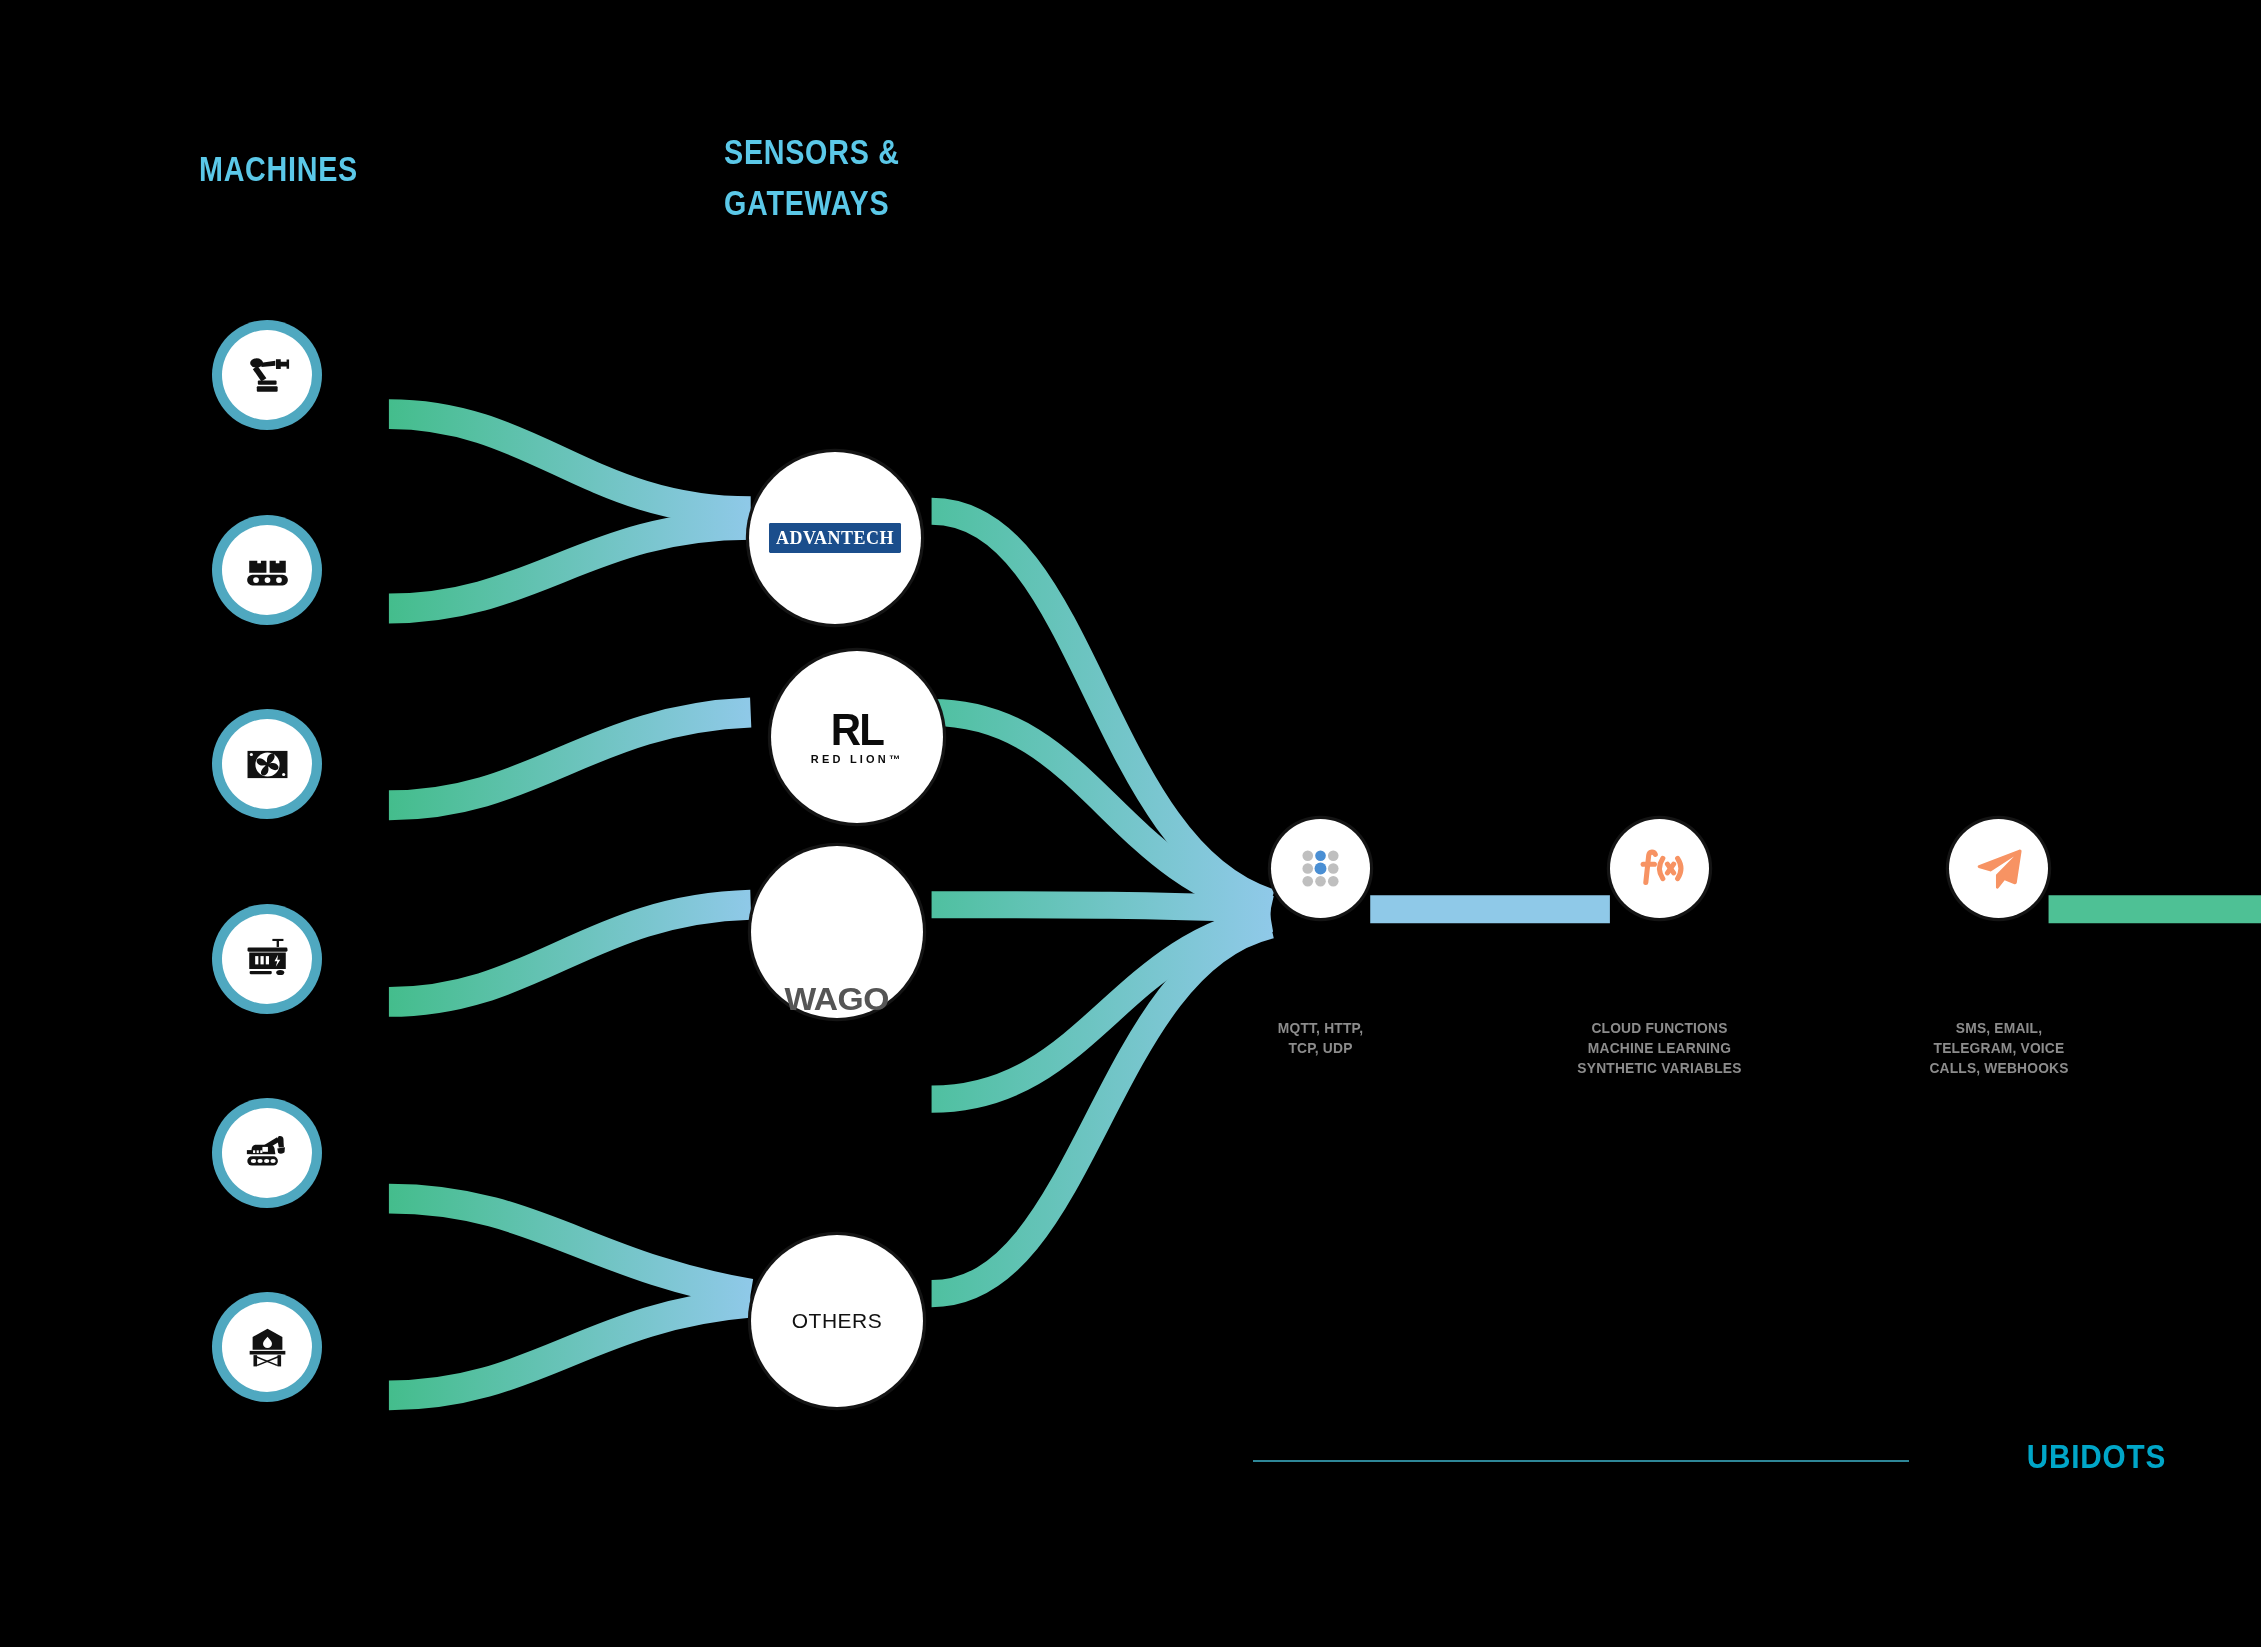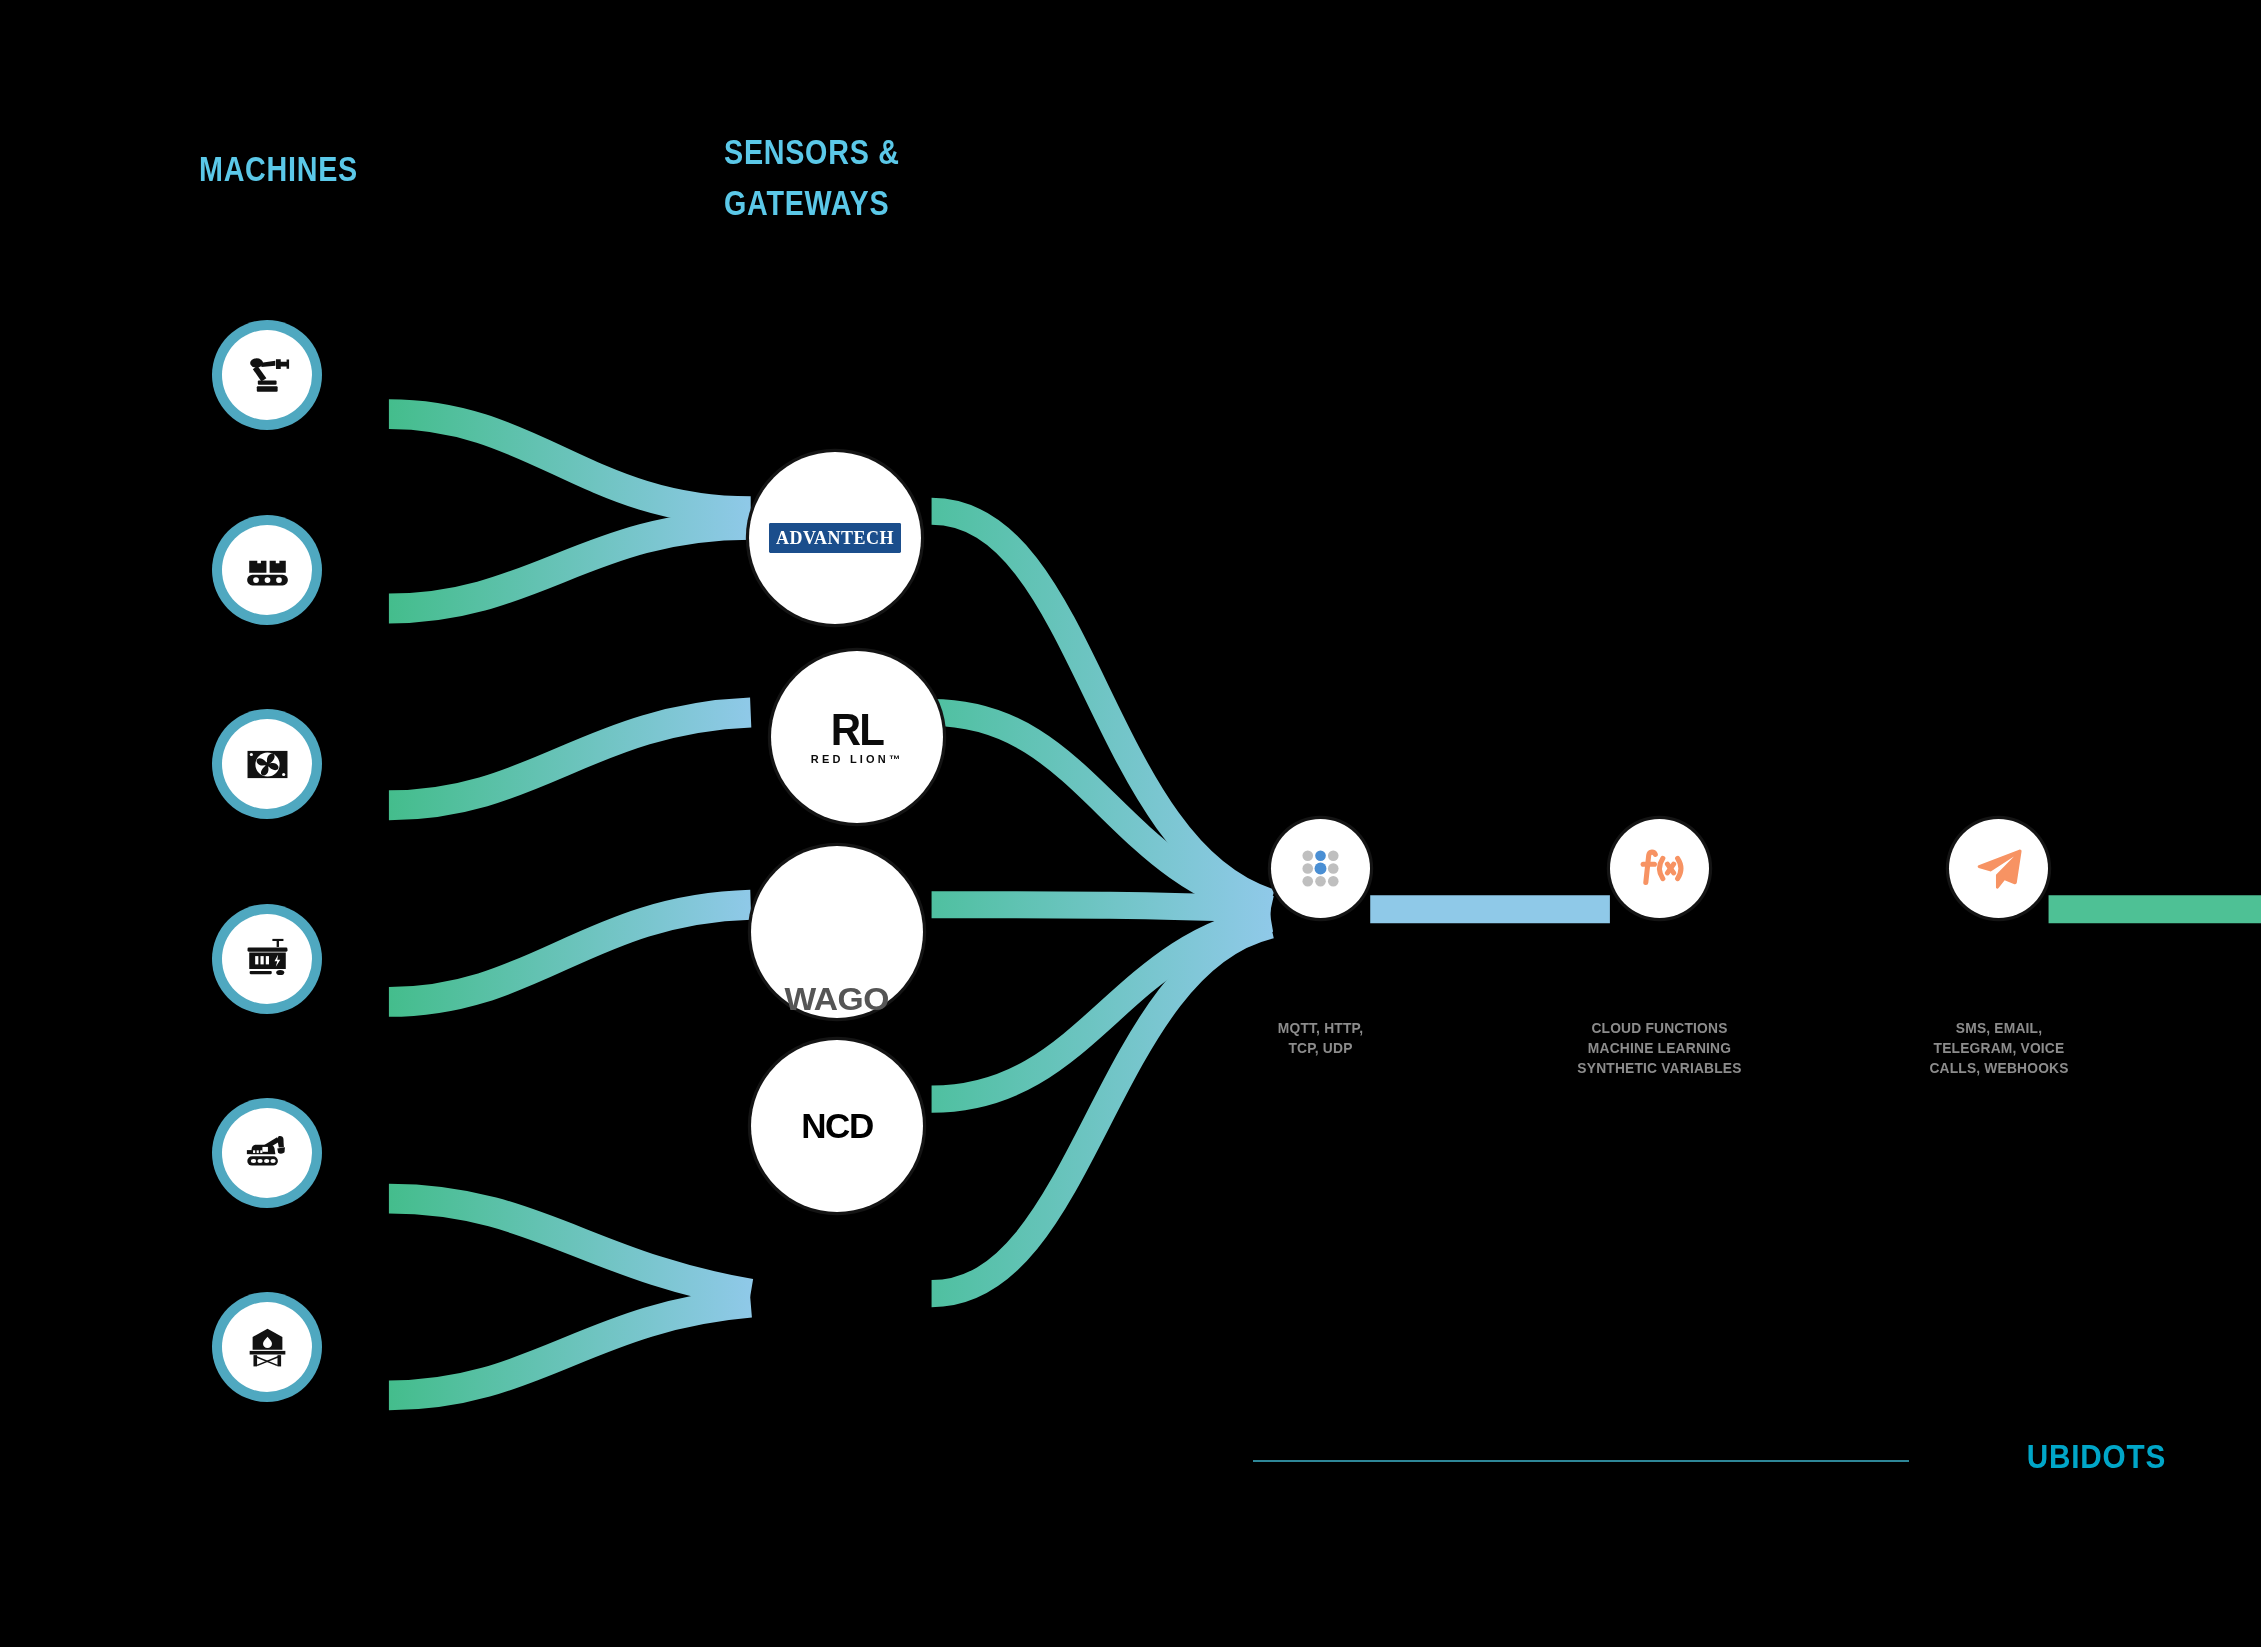--- a/index.html
+++ b/index.html
@@ -204,24 +204,24 @@
     <span class="rl-wrap">
       <span class="rl-mono">RL</span>
       <span class="rl-sub">RED LION™</span>
     </span>
   </div>
 
   <div class="node" style="left:751px;top:846px;width:172px;height:172px;align-items:flex-end;">
     <span class="wago-txt">WAGO</span>
   </div>
 
-  <div class="node" style="left:751px;top:1040px;width:172px;height:172px;">
-    <span class="ncd-txt">NCD</span>
-  </div>
-
+
+  <div class="node" style="left:751px;top:1235px;width:172px;height:172px;">
+    <span class="others-txt">OTHERS</span>
+  </div>
 
   <div class="node" style="left:1271px;top:819px;width:99px;height:99px;">
     <span>
       <svg width="51" height="51" viewBox="0 0 24 24">
         <circle cx="6" cy="6" r="2.5" fill="#BFBFBF"></circle>
         <circle cx="12" cy="6" r="2.5" fill="#4A8FD4"></circle>
         <circle cx="18" cy="6" r="2.5" fill="#BFBFBF"></circle>
         <circle cx="6" cy="12" r="2.5" fill="#BFBFBF"></circle>
         <circle cx="12" cy="12" r="2.8" fill="#4A8FD4"></circle>
         <circle cx="18" cy="12" r="2.5" fill="#BFBFBF"></circle>

